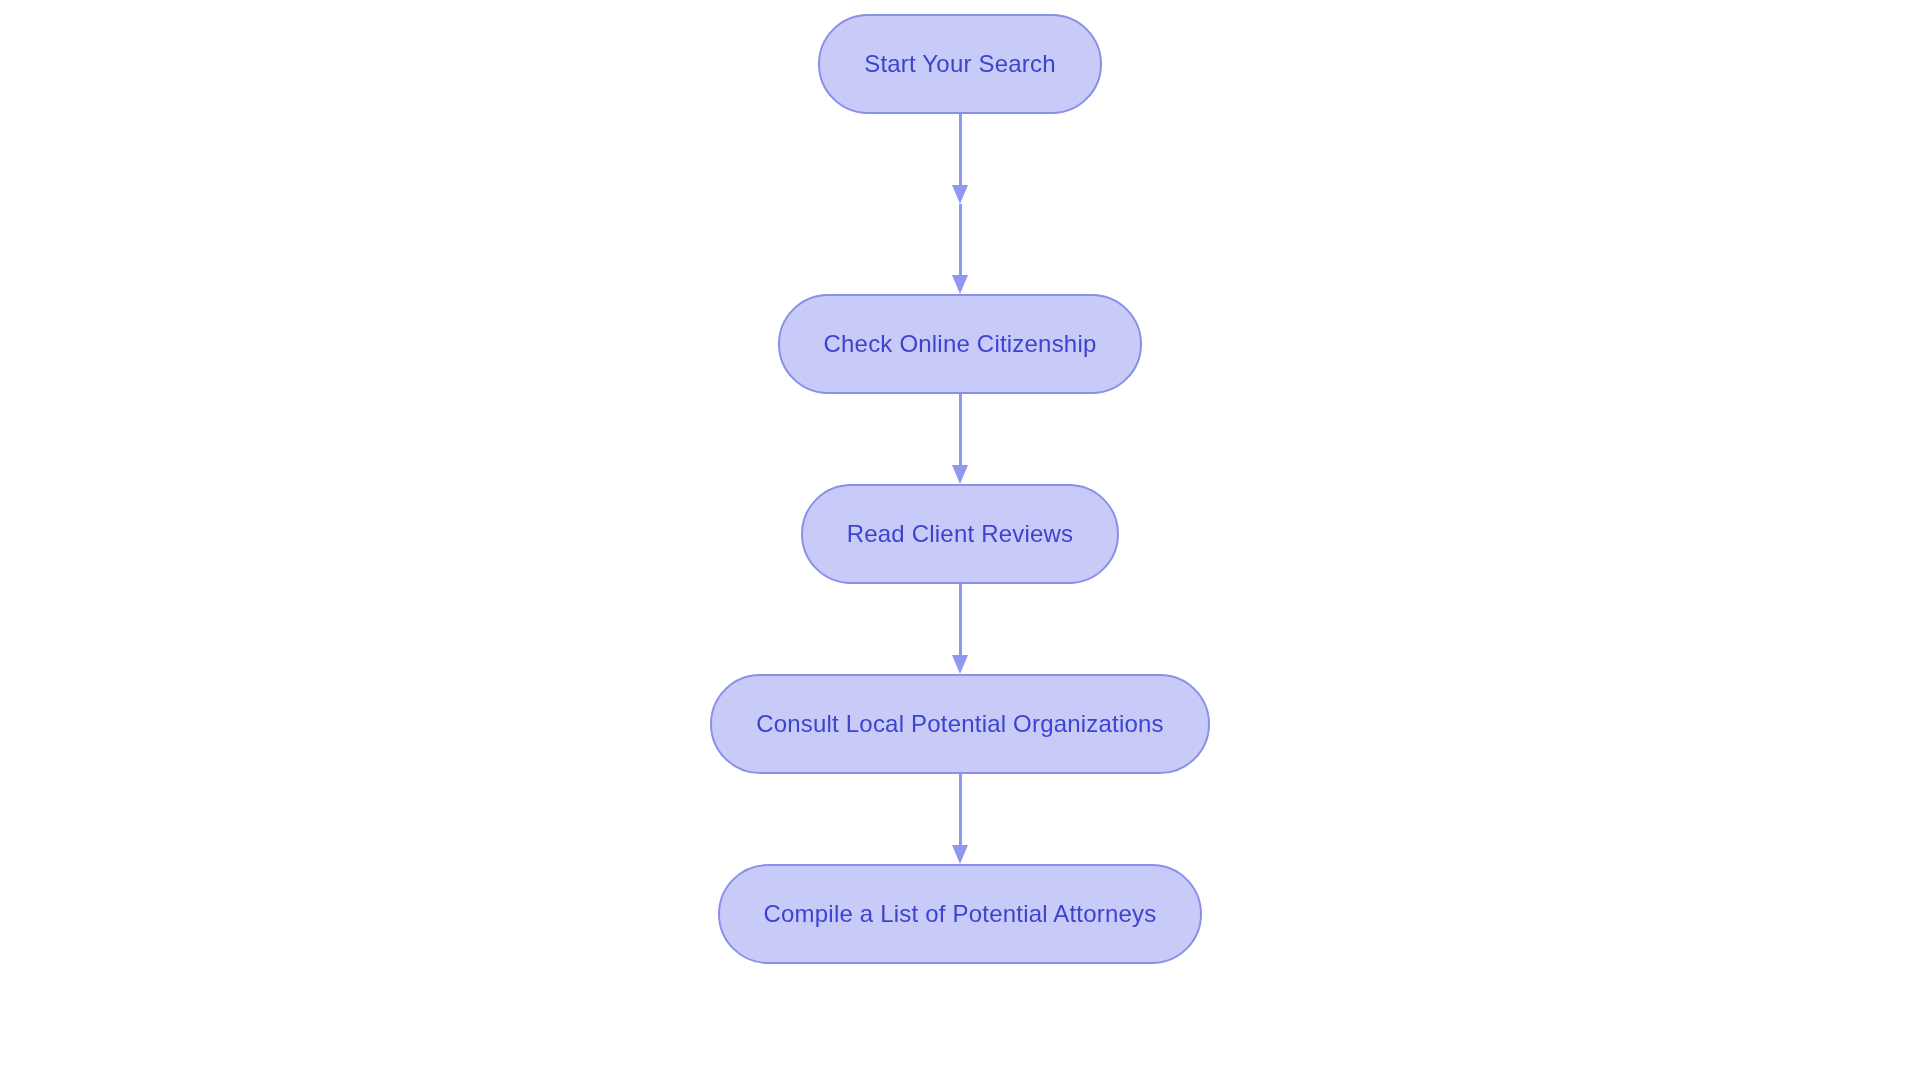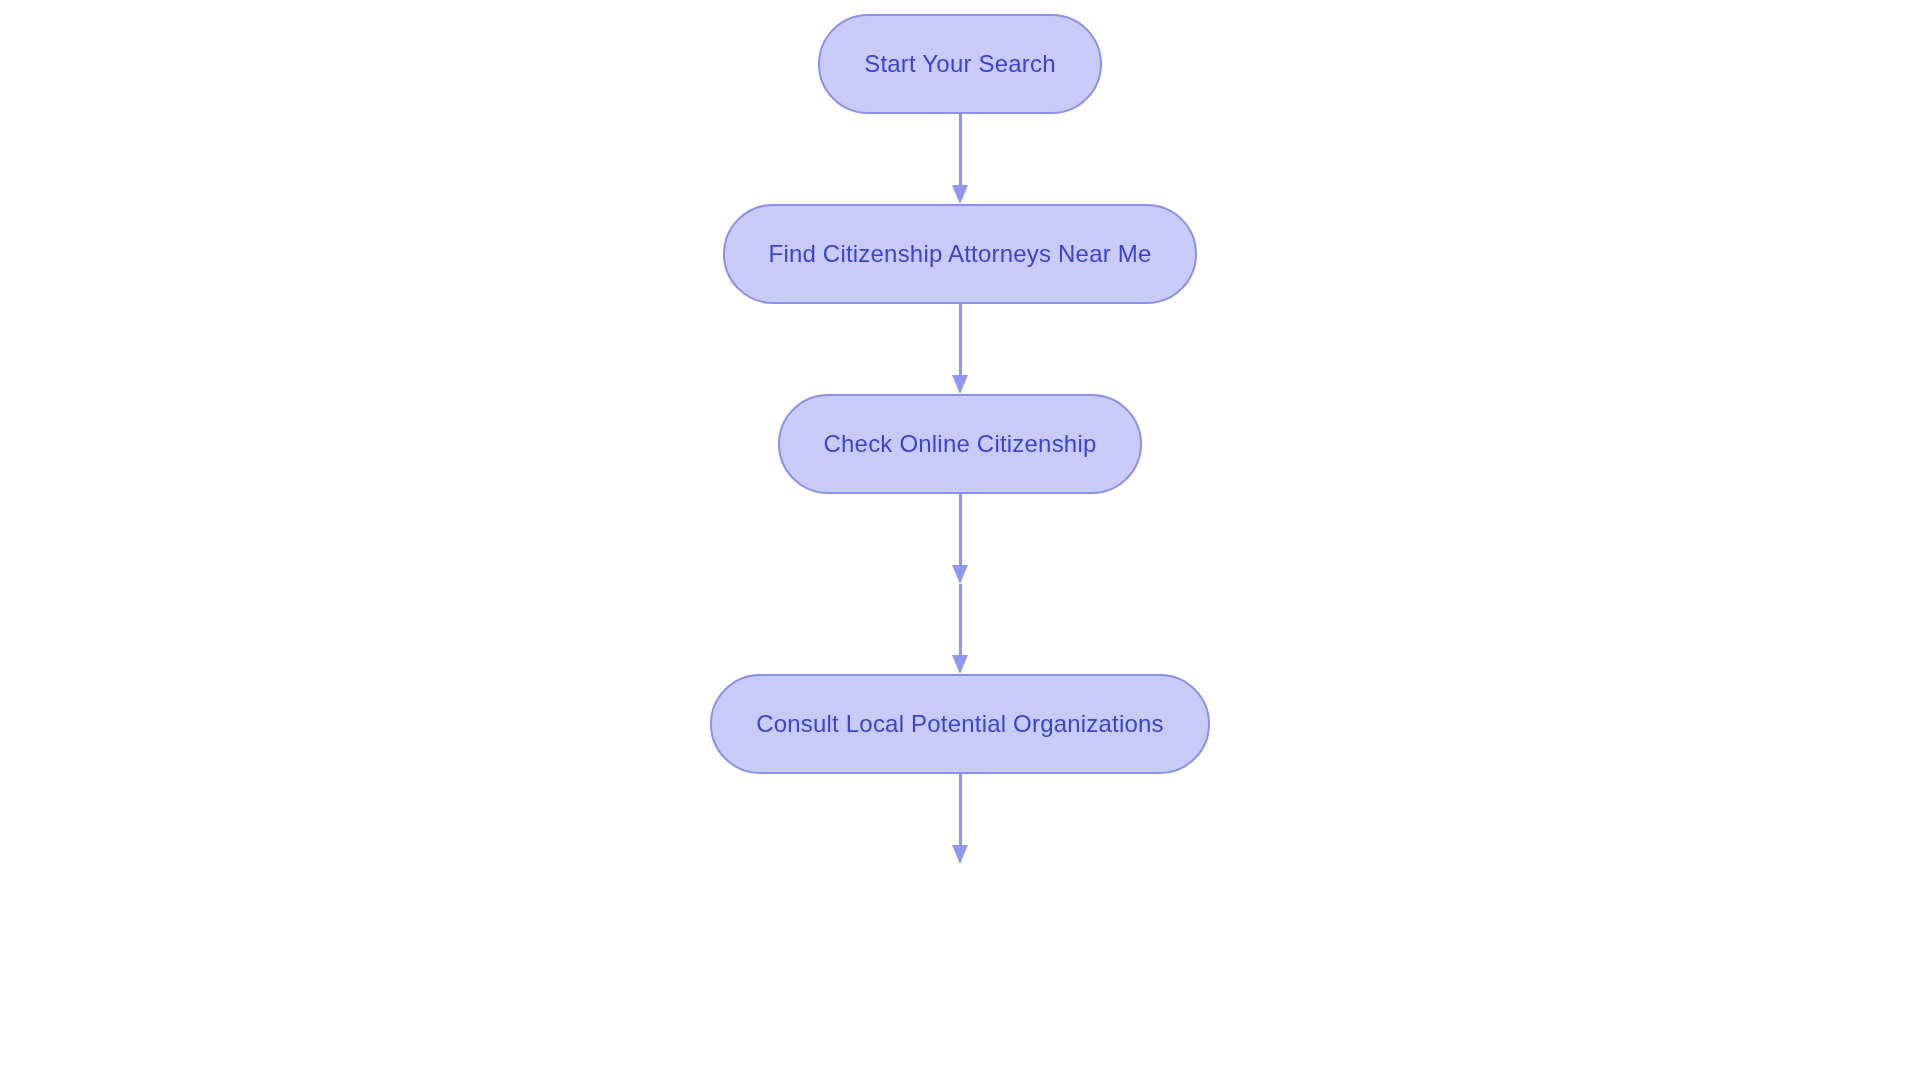--- a/index.html
+++ b/index.html
@@ -80,48 +80,51 @@
 
     <div class="node">
       <span class="node-label">Start Your Search</span>
     </div>
 
     <div class="connector">
       <div class="connector-line"></div>
       <div class="connector-head"></div>
     </div>
 
-    <div class="node">
-      <span class="node-label">Find Citizenship Attorneys Near Me</span>
-    </div>
 
     <div class="connector">
       <div class="connector-line"></div>
       <div class="connector-head"></div>
     </div>
 
     <div class="node">
       <span class="node-label">Check Online Citizenship</span>
     </div>
 
     <div class="connector">
       <div class="connector-line"></div>
       <div class="connector-head"></div>
     </div>
 
+    <div class="node">
+      <span class="node-label">Read Client Reviews</span>
+    </div>
 
     <div class="connector">
       <div class="connector-line"></div>
       <div class="connector-head"></div>
     </div>
 
     <div class="node">
       <span class="node-label">Consult Local Potential Organizations</span>
     </div>
 
     <div class="connector">
       <div class="connector-line"></div>
       <div class="connector-head"></div>
     </div>
 
+    <div class="node">
+      <span class="node-label">Compile a List of Potential Attorneys</span>
+    </div>
 
   </div>
 </div>
 
 </body></html>

